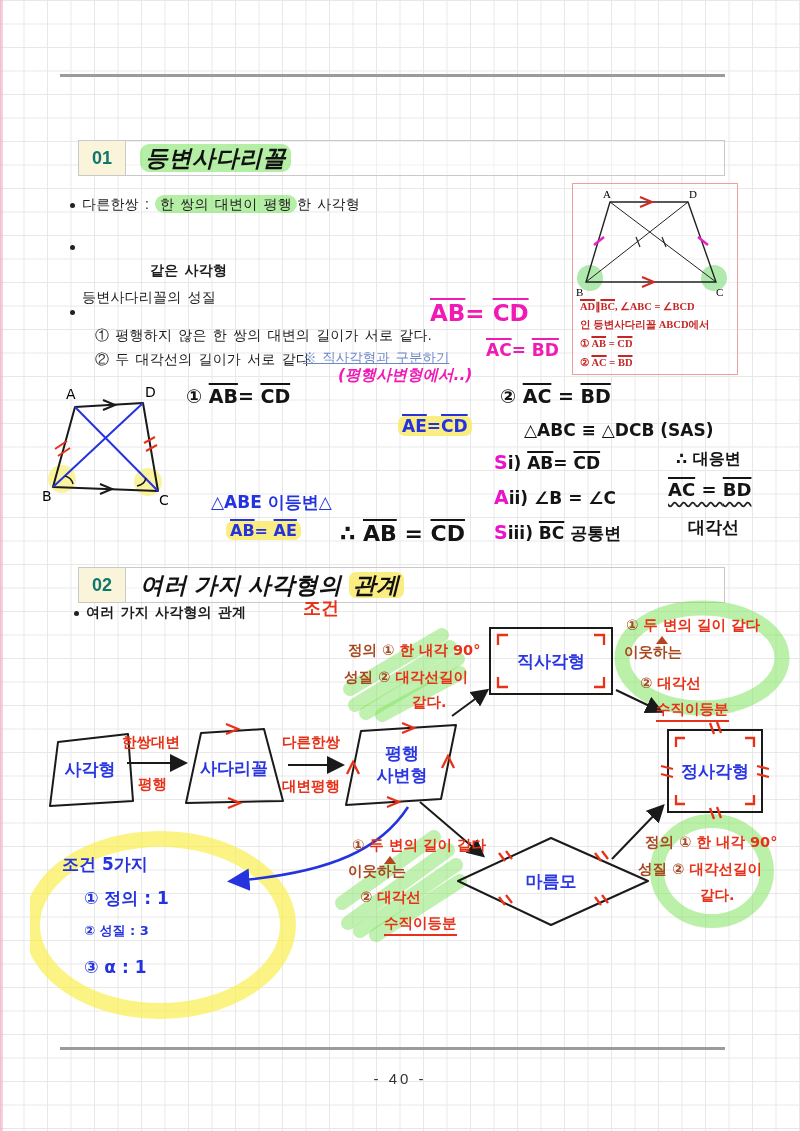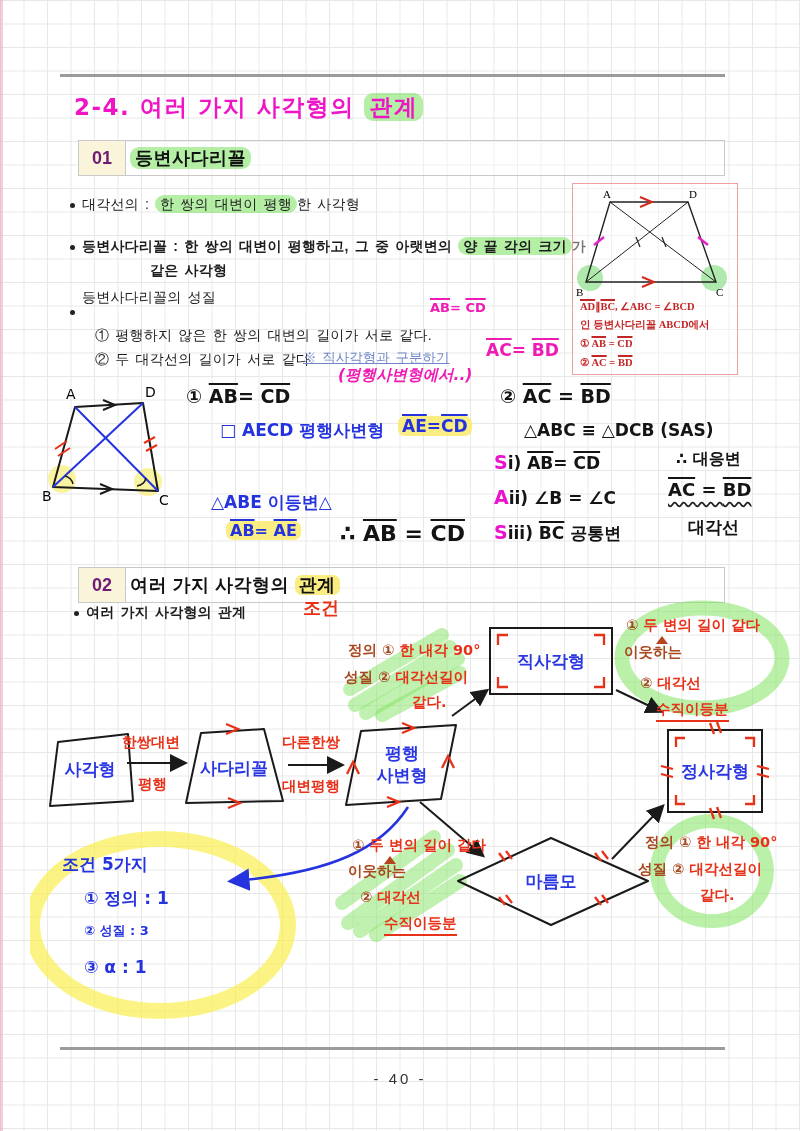--- a/index.html
+++ b/index.html
@@ -8,22 +8,22 @@
                      linear-gradient(to bottom,#e8e8e8 1px,transparent 1px);
     background-size:23.5px 23.5px;
     font-family:"Liberation Sans",sans-serif;}
   .r{position:absolute;white-space:nowrap;}
   .rule{position:absolute;left:60px;width:665px;height:3px;background:#9b9b9b;}
   .marginline{position:absolute;left:0;top:0;width:3px;height:1131px;background:rgba(240,150,175,.45);}
   .title{font-size:23px;font-weight:bold;color:#ef14c6;letter-spacing:1.5px;font-family:"DejaVu Sans",sans-serif;}
   .hl-g{background:rgba(120,226,92,.55);padding:1px 5px;border-radius:9px;}
   .hl-y{background:rgba(249,232,97,.8);padding:0 4px;border-radius:7px;}
   .sec{position:absolute;left:78px;width:645px;height:34px;border:1px solid #c9c9c9;display:flex;align-items:center;background:rgba(255,255,255,.35);}
-  .badge{width:46px;height:100%;display:flex;align-items:center;justify-content:center;background:#faf4da;border-right:1px solid #c9c9c9;font-weight:bold;font-size:18px;color:#701a75;}
-  .sectitle{margin-left:4px;font-weight:bold;font-size:18px;color:#111;letter-spacing:.5px;}
+  .badge{width:46px;height:100%;display:flex;align-items:center;justify-content:center;background:#faf4da;border-right:1px solid #c9c9c9;font-weight:bold;font-size:18px;color:#0f766e;}
+  .sectitle{margin-left:14px;font-weight:bold;font-size:23px;color:#111;letter-spacing:.5px;font-style:italic;}
   .print{font-size:14px;color:#1c1c1c;letter-spacing:.2px;word-spacing:2px;}
   .b{font-weight:bold;}
   .dot{position:absolute;width:5px;height:5px;border-radius:50%;background:#222;}
   .hand{font-family:"DejaVu Sans",sans-serif;}
   .blue{color:#2533df}.pink{color:#f01ab4}.redh{color:#e73118}.brown{color:#a8481f}
   .blk{color:#141414}.mag{color:#ea12cc}
   .bluenote{color:#6d87c8;font-size:13.5px;word-spacing:2px;text-decoration:underline;}
   .ov{text-decoration:overline;text-decoration-thickness:1.5px;}
   .wavy{text-decoration:underline wavy #222;text-underline-offset:5px;}
   .figbox{position:absolute;left:572px;top:183px;width:164px;height:190px;border:1.5px solid #eda0a0;background:rgba(255,255,255,.4);}
@@ -34,50 +34,43 @@
   .caret{position:absolute;width:0;height:0;border-left:6px solid transparent;border-right:6px solid transparent;border-bottom:8px solid #b3441e;}
   .pagenum{position:absolute;left:0;top:1070px;width:800px;text-align:center;font-size:15px;color:#333;letter-spacing:3px;}
 </style>
 </head>
 <body>
 
 <div class="page">
   <div class="marginline"></div>
   <div class="rule" style="top:74px"></div>
 
-  <div class="r title" style="left:74px;top:92px">
-    <span>2-4. 여러 가지 사각형의</span>
-    <span class="hl-g">관계</span>
-  </div>
 
   <div class="sec" style="top:140px">
     <div class="badge">01</div>
     <div class="sectitle">
       <span class="hl-g">등변사다리꼴</span>
     </div>
   </div>
 
   <div class="dot" style="left:70px;top:203px"></div>
   <div class="r print" style="left:82px;top:196px">
-    <span>대각선의 : </span><span class="hl-g">한 쌍의 대변이 평행</span><span>한 사각형</span>
+    <span>다른한쌍 : </span><span class="hl-g">한 쌍의 대변이 평행</span><span>한 사각형</span>
   </div>
 
   <div class="dot" style="left:70px;top:245px"></div>
-  <div class="r print b" style="left:82px;top:238px">
-    <span>등변사다리꼴 : 한 쌍의 대변이 평행하고, 그 중 아랫변의 </span><span class="hl-g">양 끝 각의 크기</span><span>가</span>
-  </div>
   <div class="r print b" style="left:150px;top:262px">같은 사각형</div>
 
   <div class="dot" style="left:70px;top:310px"></div>
   <div class="r print" style="left:82px;top:289px">등변사다리꼴의 성질</div>
   <div class="r print" style="left:95px;top:327px">① 평행하지 않은 한 쌍의 대변의 길이가 서로 같다.</div>
   <div class="r print" style="left:95px;top:351px">② 두 대각선의 길이가 서로 같다.</div>
   <div class="r bluenote" style="left:303px;top:349px">※ 직사각형과 구분하기</div>
 
-  <div class="r hand pink b" style="left:430px;top:300px;font-size:13px">
+  <div class="r hand pink b" style="left:430px;top:300px;font-size:23px">
     <span class="ov">AB</span><span>= </span><span class="ov">CD</span>
   </div>
   <div class="r hand pink b" style="left:486px;top:340px;font-size:17px">
     <span class="ov">AC</span><span>= </span><span class="ov">BD</span>
   </div>
   <div class="r hand pink b" style="left:338px;top:365px;font-size:15.5px;font-style:italic">(평행사변형에서..)</div>
 
   <div class="figbox">
     <svg width="160" height="114" viewBox="0 0 160 114" style="position:absolute;left:1px;top:2px">
       <circle cx="16" cy="92" r="13" fill="rgba(110,215,105,.55)"></circle>
@@ -124,21 +117,20 @@
     <path d="M95,103 A11,11 0 0 0 104,95" fill="none" stroke="#1a1a1a" stroke-width="1.5"></path>
     <text x="24" y="16" font-size="14" font-family="DejaVu Sans,sans-serif">A</text>
     <text x="103" y="14" font-size="14" font-family="DejaVu Sans,sans-serif">D</text>
     <text x="0" y="118" font-size="14" font-family="DejaVu Sans,sans-serif">B</text>
     <text x="117" y="122" font-size="14" font-family="DejaVu Sans,sans-serif">C</text>
   </svg>
 
   <div class="r hand blk b" style="left:186px;top:385px;font-size:19px">
     <span>① </span><span class="ov">AB</span><span>= </span><span class="ov">CD</span>
   </div>
-  <div class="r hand blue b" style="left:220px;top:419px;font-size:17px">□ AECD 평행사변형</div>
   <div class="r hand blue b" style="left:398px;top:416px;font-size:17px">
     <span class="hl-y"><span class="ov">AE</span><span>=</span><span class="ov">CD</span></span>
   </div>
   <div class="r hand blue b" style="left:211px;top:491px;font-size:17px">△ABE 이등변△</div>
   <div class="r hand blue b" style="left:226px;top:521px;font-size:16px">
     <span class="hl-y"><span class="ov">AB</span><span>= </span><span class="ov">AE</span></span>
   </div>
   <div class="r hand blk b" style="left:340px;top:521px;font-size:22px">
     <span>∴  </span><span class="ov">AB</span><span> = </span><span class="ov">CD</span>
   </div>

